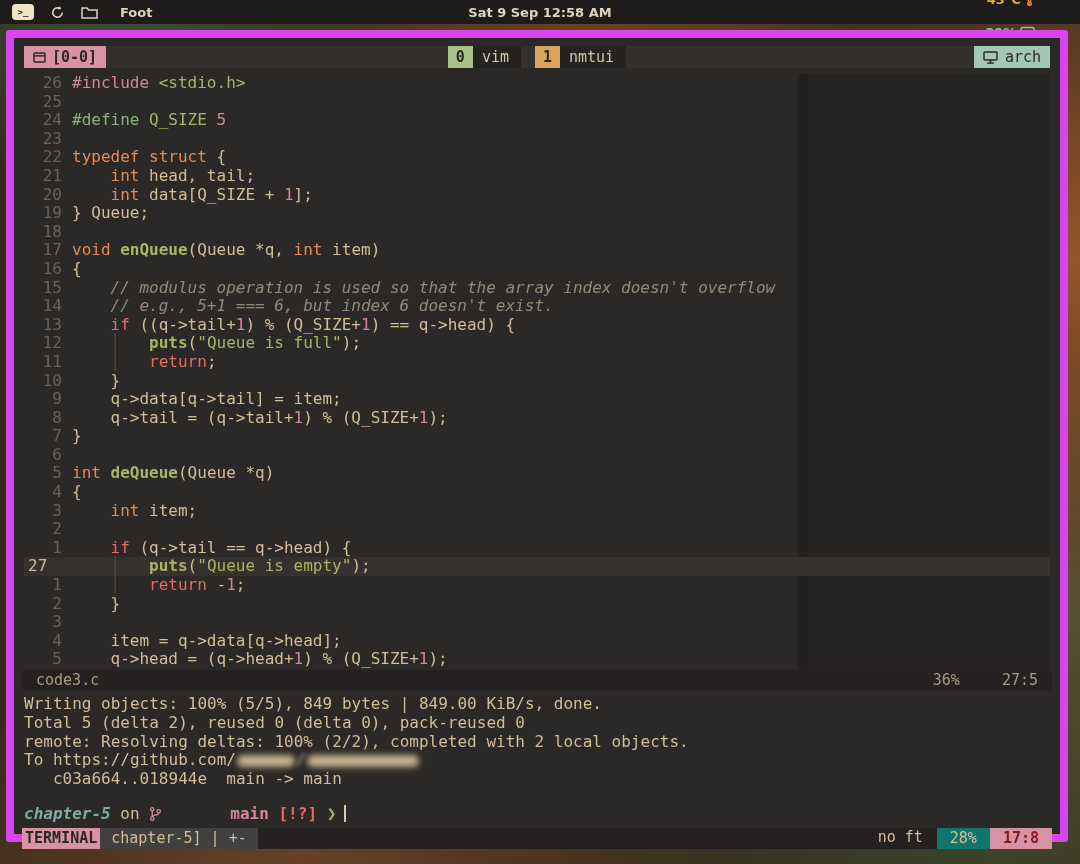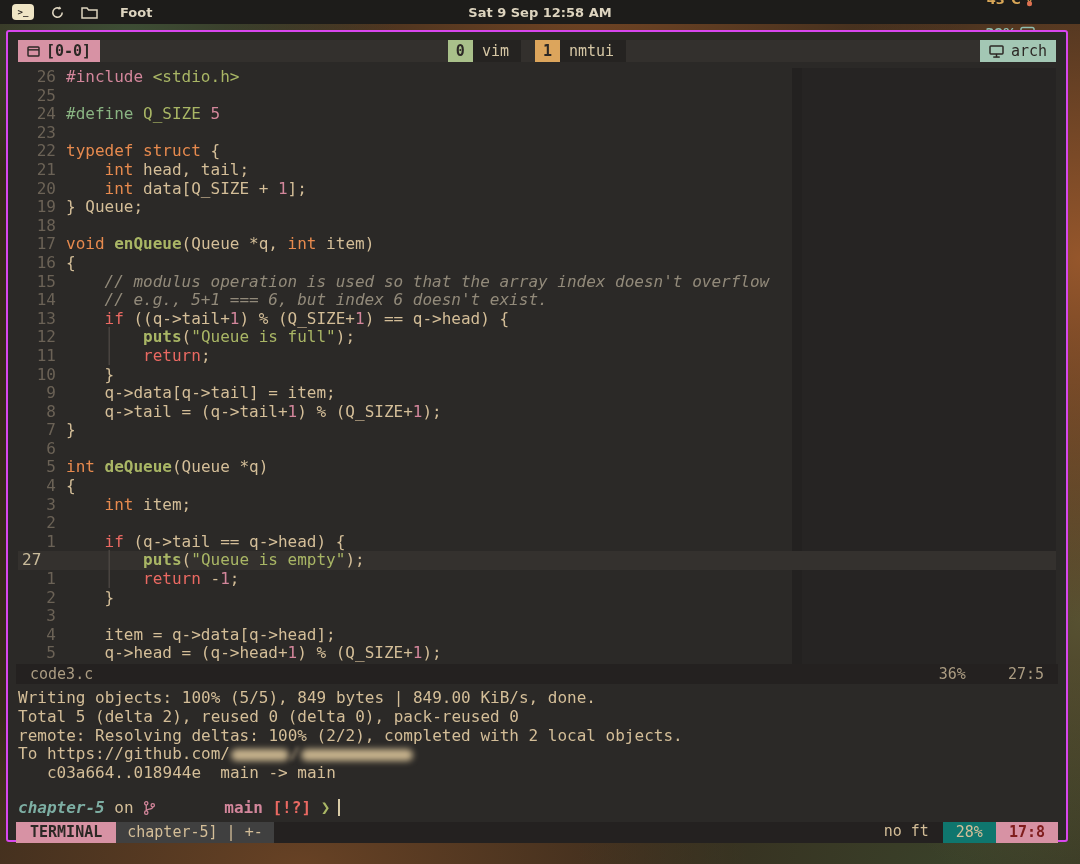--- a/index.html
+++ b/index.html
@@ -35,21 +35,21 @@
   .tb-item{ display:flex; align-items:center; gap:4px; }
   .sep20{ width:8px; }
   .c-vol{ color:#d3a85e; } .c-net{ color:#a9b665; } .c-temp{ color:#d8a657; }
   .c-disk{ color:#8fbfb2; } .c-time{ color:#e08585;margin-top:26px; }
   .arrows{ color:#ddd4bf; font-size:11px; letter-spacing:-2px; margin:0 1px; font-weight:400; }
   svg{ display:block; }
 
   
   .window{
     position:absolute; left:6px; top:30px; width:1062px; height:812px;
-    border:2px solid #d946ef; border-radius:3px;
+    border:8px solid #d946ef; border-radius:3px;
     background:#2b2927; padding:8px 10px 0 10px;
     color:#d4be98; font-size:16px;
   }
   
   .tmuxbar{
     height:22px; background:#33302d; display:flex; align-items:center;
     font-size:15px; position:relative; margin-bottom:6px;
   }
   .tmux-session{
     height:22px; background:#d792a4; color:#2c2825; font-weight:bold;
@@ -93,21 +93,21 @@
   .p-on{ color:#d4be98; }
   .p-branch{ color:#d3869b; font-weight:bold; }
   .p-status{ color:#ea6962; font-weight:bold; }
   .p-sym{ color:#a9b665; }
   .cursor-beam{ display:inline-block; width:2px; height:17px; background:#d9cba6; margin-left:8px; }
   
   .bottombar{
     height:21px; margin:3px -2px 0 -2px; background:#242120; display:flex; align-items:center;
     font-size:15px;
   }
-  .bb-mode{ height:21px; background:#d792a4; color:#2c2825; font-weight:bold; display:flex; align-items:center; padding:0 14px; }
+  .bb-mode{ height:21px; background:#d792a4; color:#2c2825; font-weight:bold; display:flex; align-items:center; padding:0 3px; }
   .bb-path{ height:21px; background:#404040; color:#d4be98; display:flex; align-items:center; padding:4px 11px; }
   .bb-right{ margin-left:auto; display:flex; align-items:flex-start; }
   .bb-ft{ color:#d4be98; margin-right:14px; }
   .bb-pct{ height:21px; background:#0f766e; color:#d4be98; display:flex; align-items:center; padding:0 13px; }
   .bb-pos{ height:21px; background:#d792a4; color:#7f1d1d; font-weight:bold; display:flex; align-items:center; padding:0 13px; }
 </style>
 </head>
 <body>
 
 <div class="topbar">

